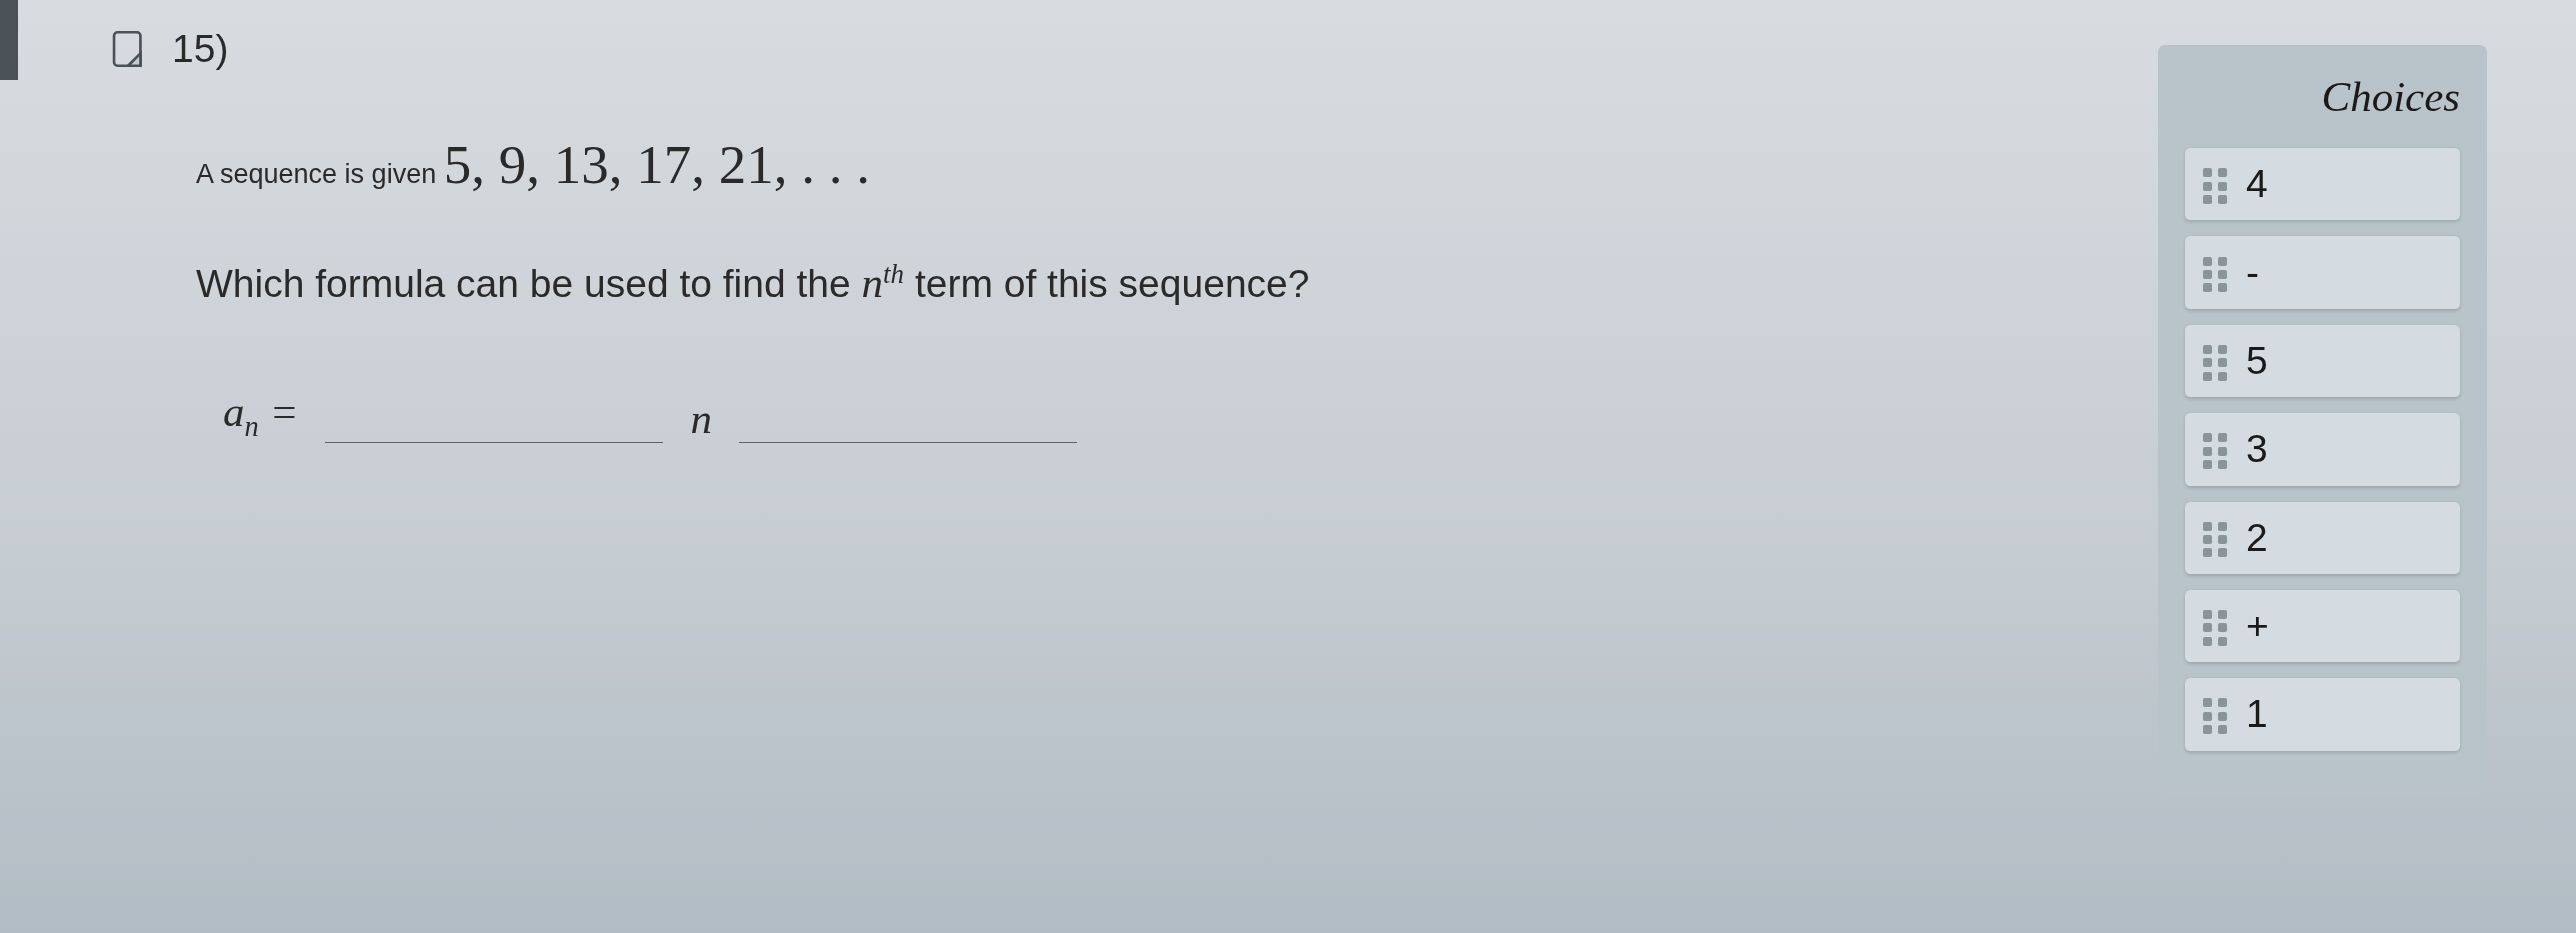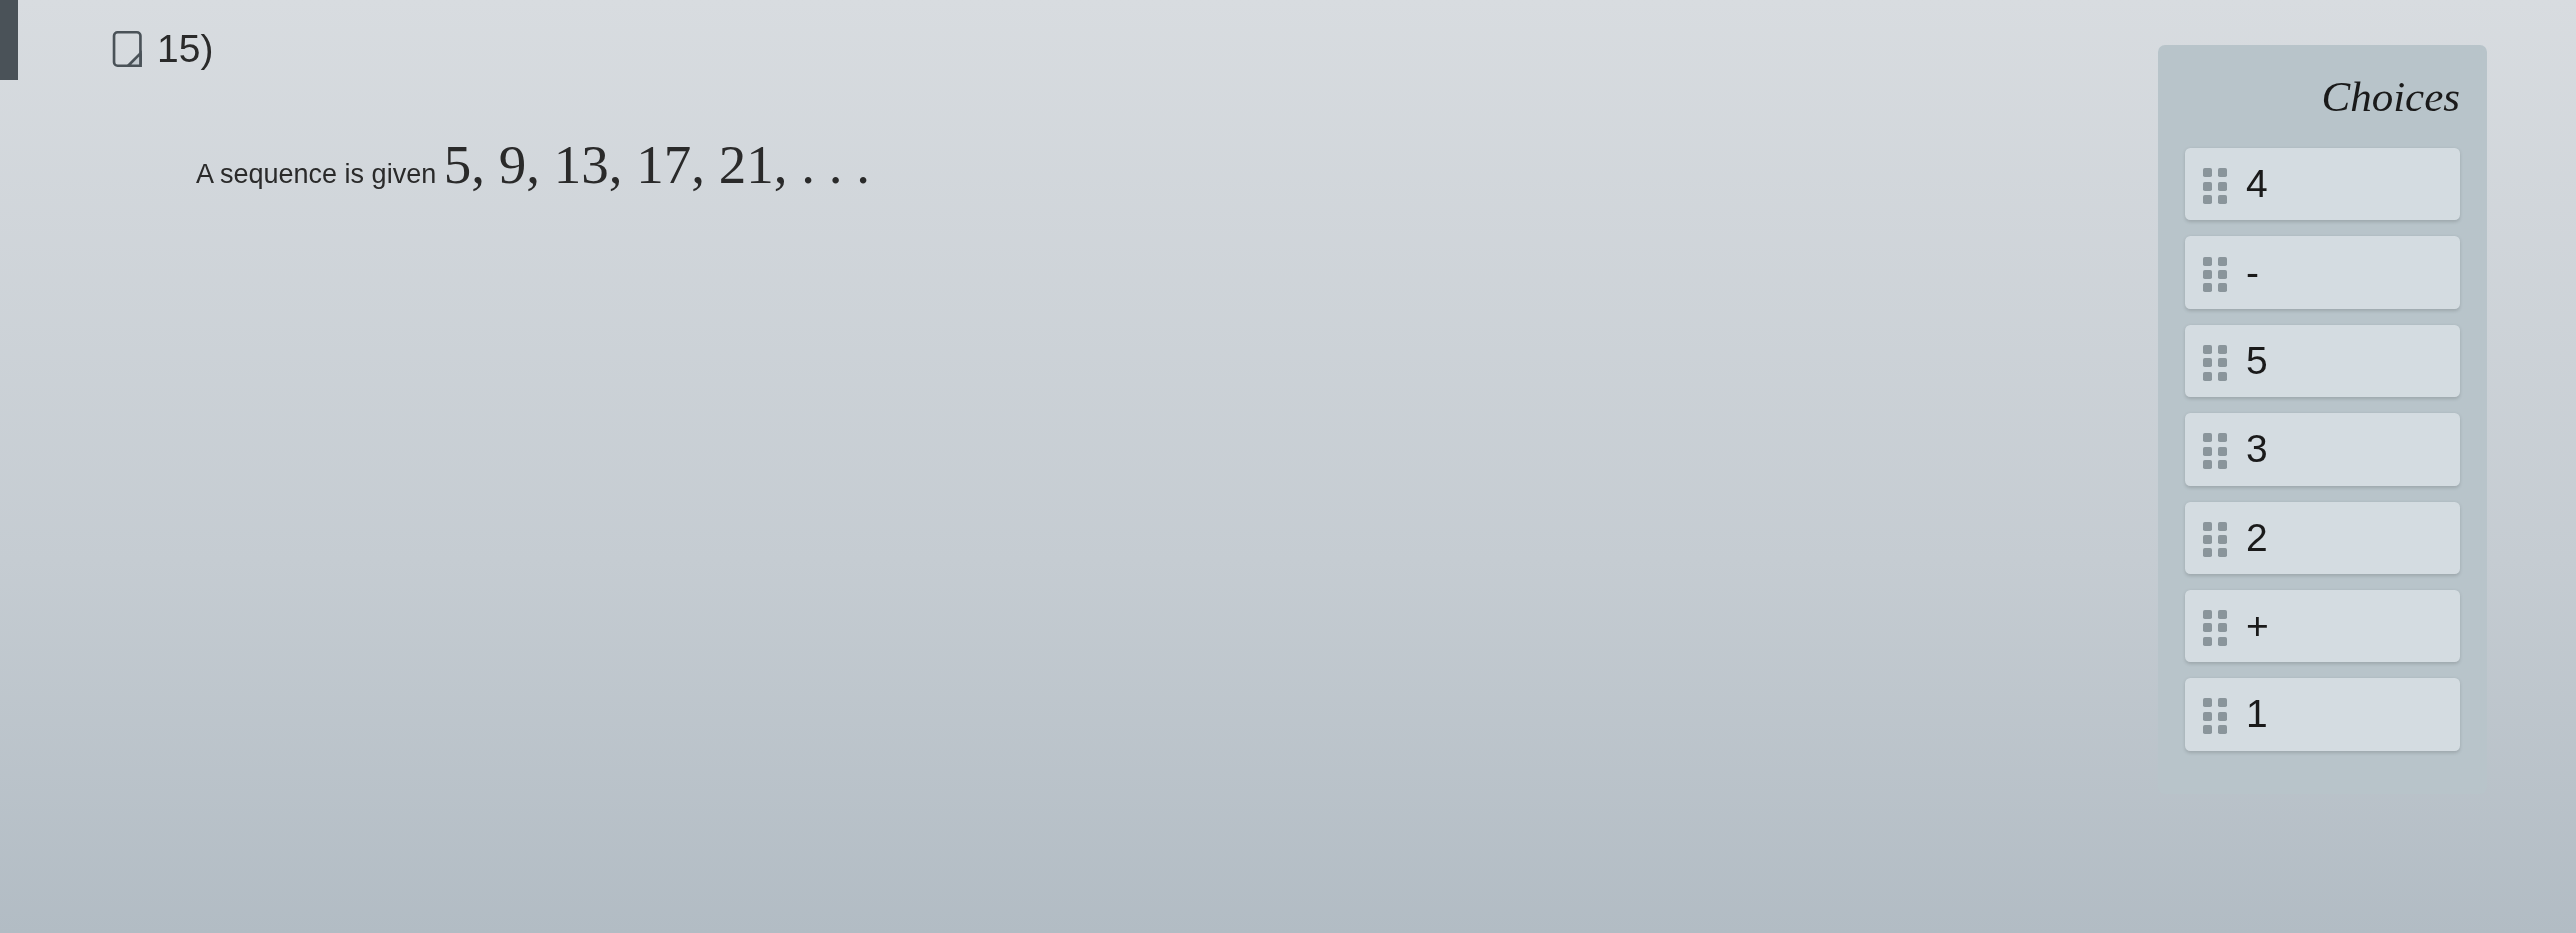--- a/index.html
+++ b/index.html
@@ -29,21 +29,21 @@
       background: #4a5258;
     }
     .main-content {
       flex: 1;
       padding-left: 71px;
       padding-top: 9px;
     }
     .question-header {
       display: flex;
       align-items: center;
-      gap: 6px;
+      gap: 21px;
       margin-bottom: 62px;
     }
     .note-icon {
       width: 44px;
       height: 44px;
       flex-shrink: 0;
     }
     .question-number {
       font-size: 39px;
       color: #2a2a2a;
@@ -178,21 +178,32 @@
       </span>
       <span class="question-number">15)</span>
     </div>
 
     <div class="question-body">
       <div class="sequence-line">
         <span class="sequence-text">A sequence is given </span>
         <span class="sequence-values">5, 9, 13, 17, 21, . . .</span>
       </div>
 
-
+      <div class="formula-question">
+        <span>Which formula can be used to find the </span><span class="nth-var">n</span><span class="nth-sup">th</span><span> term of this sequence?</span>
+      </div>
+
+      <div class="answer-line">
+        <span class="an-label">
+          <span>a</span><span class="sub-n">n</span><span> =</span>
+        </span>
+        <span class="drop-zone"></span>
+        <span class="n-var">n</span>
+        <span class="drop-zone"></span>
+      </div>
     </div>
   </div>
 
   <div class="choices-panel">
     <div class="choices-title">Choices</div>
 
     <div class="choice-item">
       <span class="grip-icon">
         <span class="grip-dot"></span>
           <span class="grip-dot"></span>

